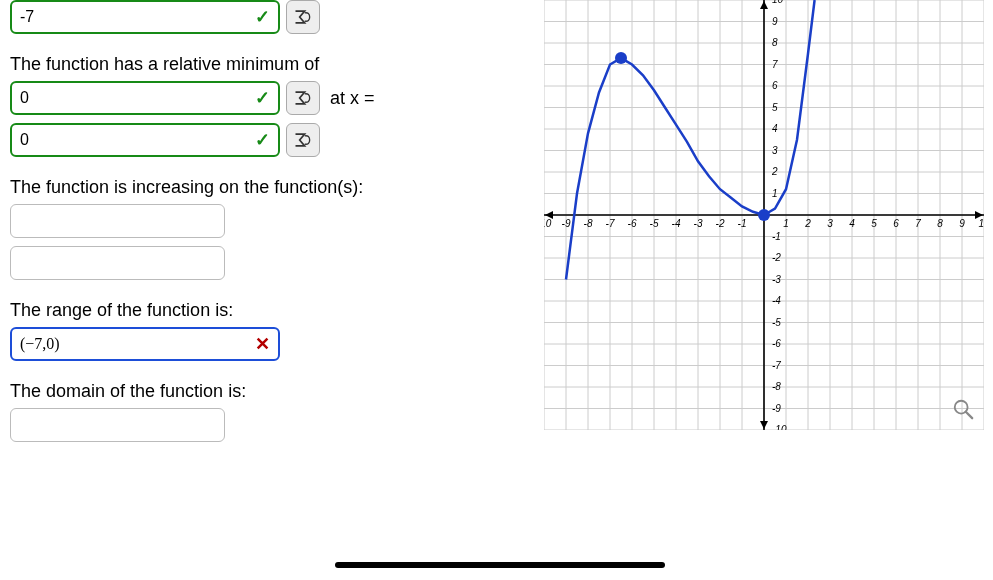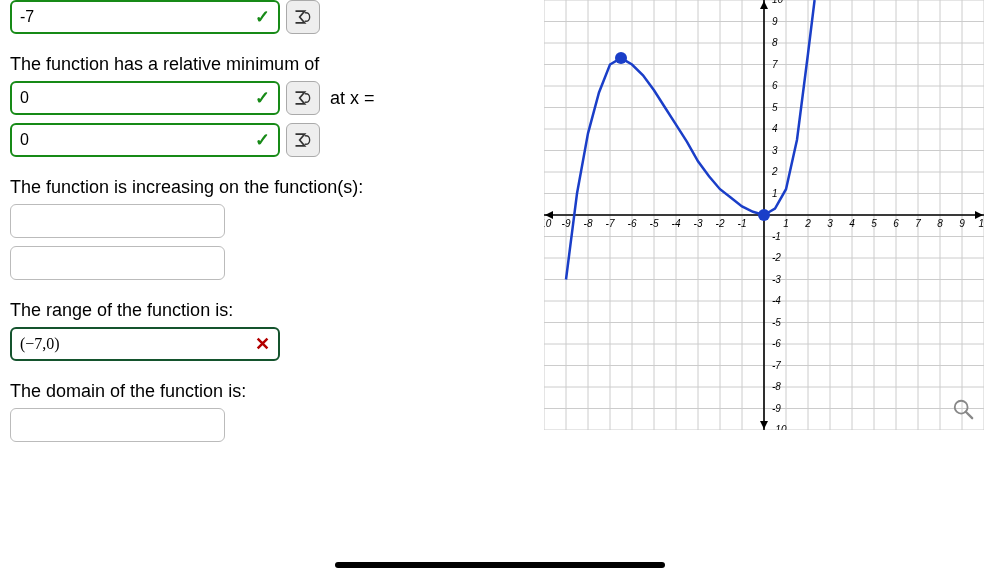--- a/index.html
+++ b/index.html
@@ -30,21 +30,21 @@
     height: 34px;
     width: 270px;
     padding: 4px 8px;
     font-size: 16px;
     display: flex;
     align-items: center;
     justify-content: space-between;
     background: #fff;
   }
   .textin.green { border: 2px solid #178a17; }
-  .textin.red { border: 2px solid #14532d; }
+  .textin.red { border: 2px solid #1d4ed8; }
   .check { color: #178a17; font-weight: bold; font-size: 18px; }
   .cross { color: #b30000; font-weight: bold; font-size: 18px; }
   .sigma-btn {
     width: 34px; height: 34px;
     border: 1px solid #aaa;
     border-radius: 6px;
     background: #eee;
     display: flex; align-items: center; justify-content: center;
     cursor: pointer;
   }

